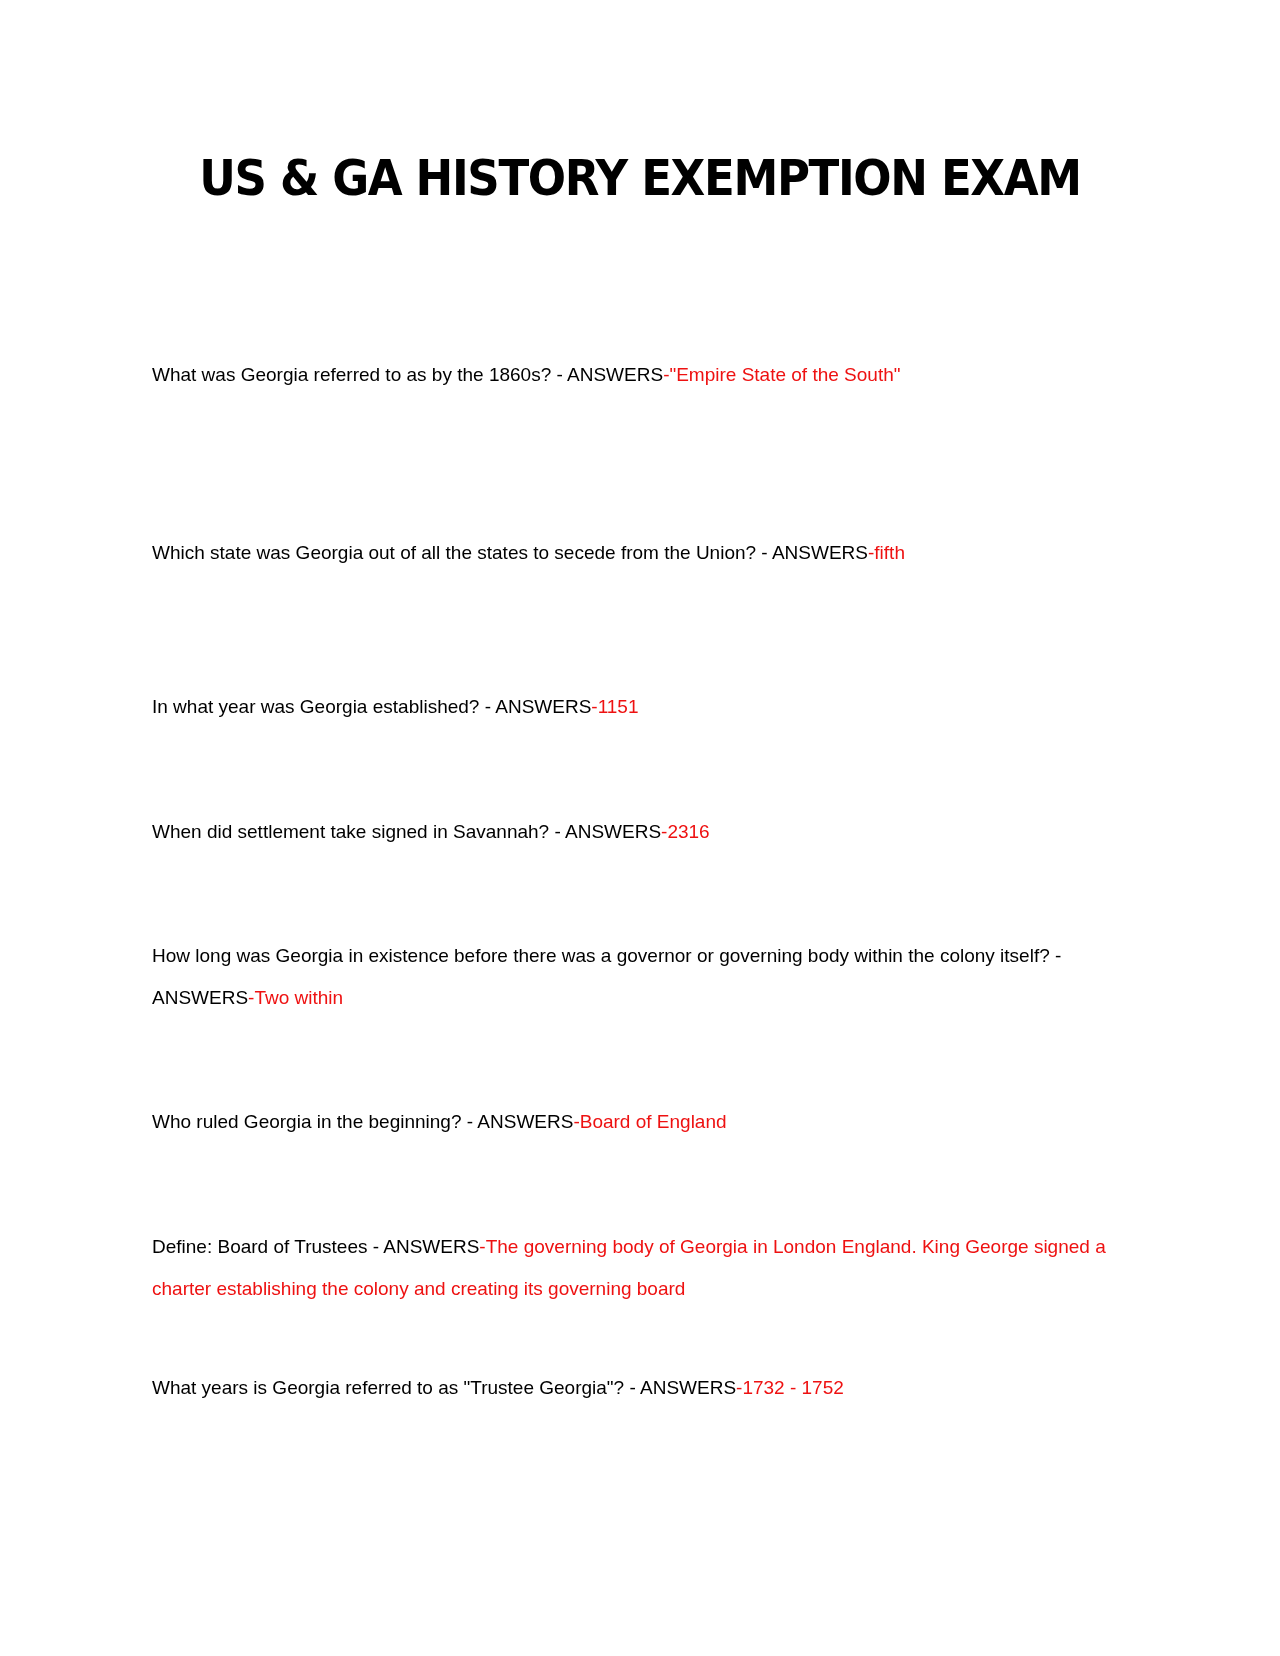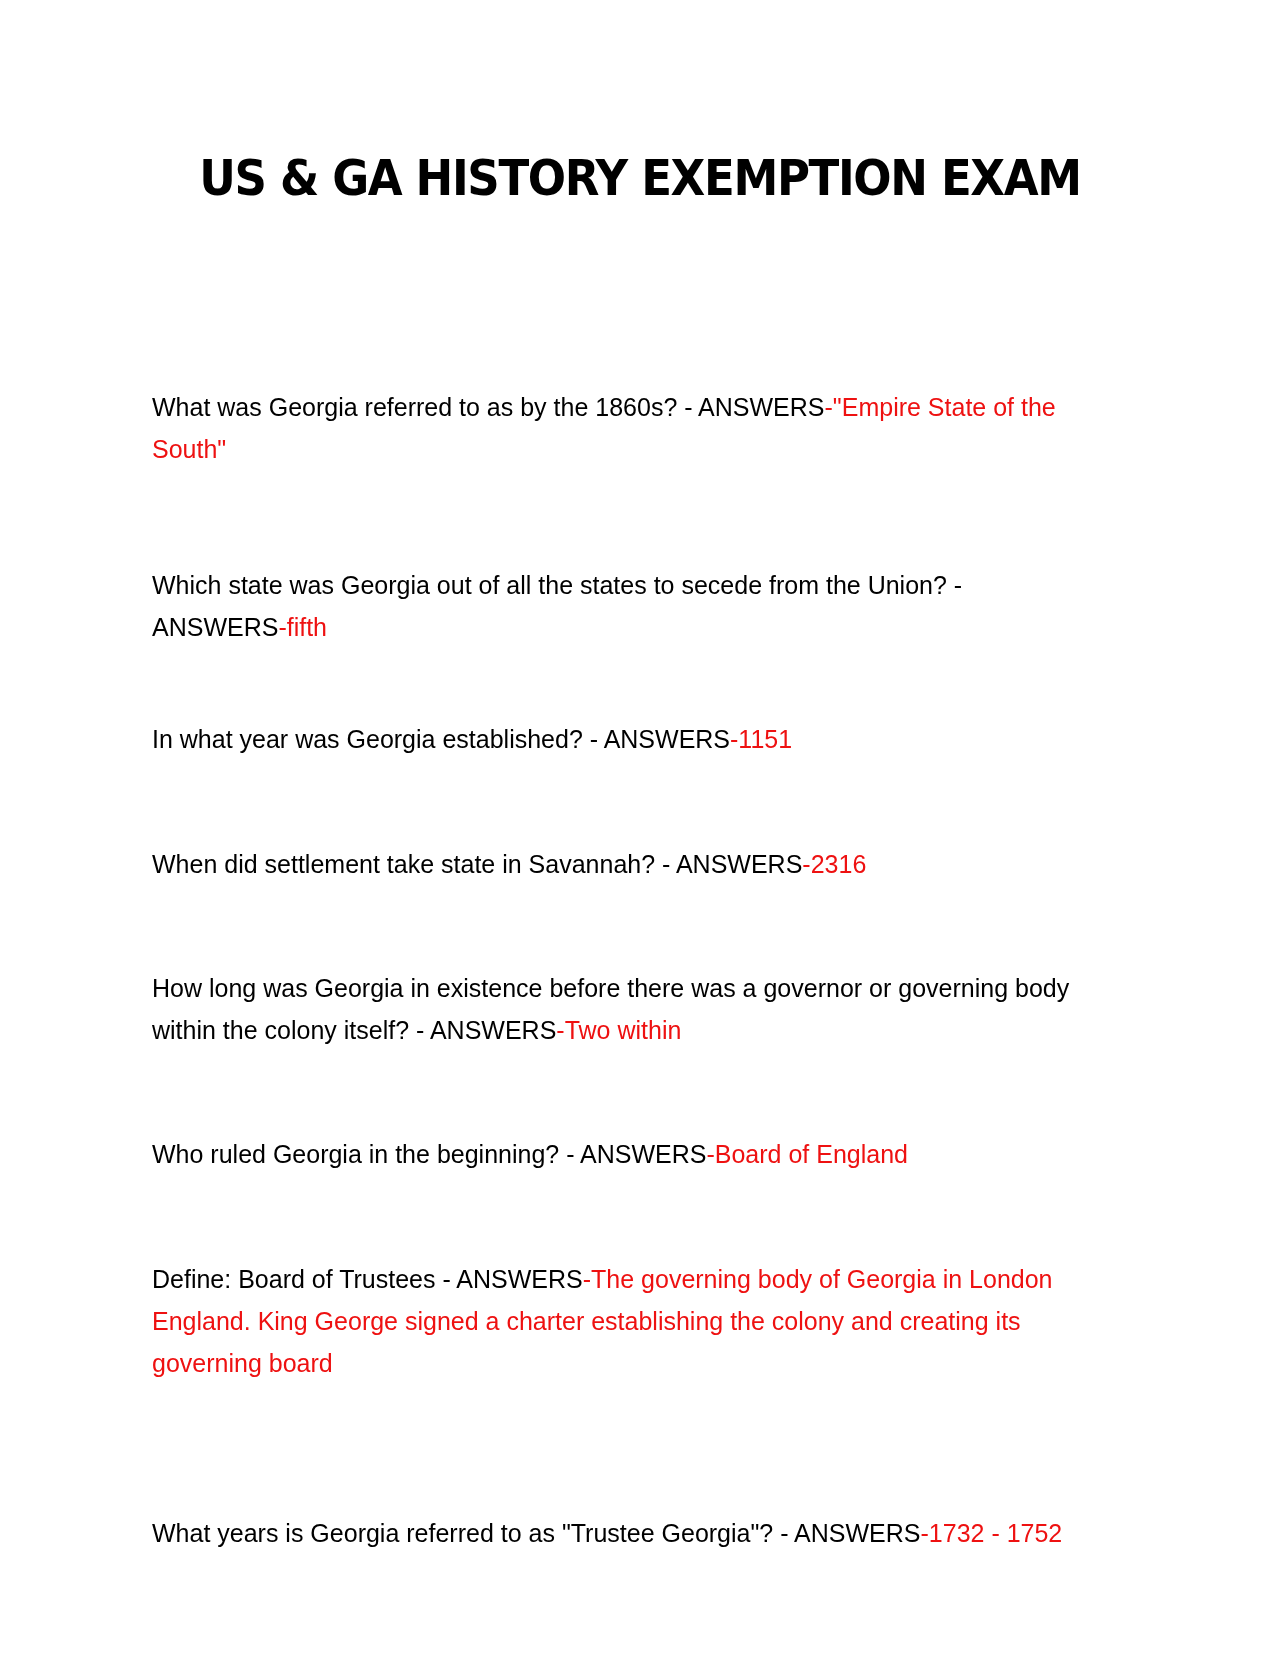--- a/index.html
+++ b/index.html
@@ -4,21 +4,21 @@
 <style>
   html, body { margin: 0; padding: 0; background: #ffffff; }
   body { width: 1280px; height: 1656px; position: relative; overflow: hidden; font-family: "Liberation Sans", sans-serif; }
   .title {
     position: absolute; left: 0; right: 0; top: 150px;
     text-align: center; font-family: "DejaVu Sans", sans-serif; font-weight: bold;
     font-size: 49px; letter-spacing: -1.5px; color: #000; transform: scaleX(0.92); transform-origin: center;
   }
   .qa {
     position: absolute; left: 152px; width: 970px;
-    font-size: 25px; line-height: 42px; color: #000; margin-top: 32px;
+    font-size: 19px; line-height: 42px; color: #000;
   }
   .ans { color: #ee1111; }
 </style>
 </head>
 <body>
 
 <div class="title">US &amp; GA HISTORY EXEMPTION EXAM</div>
 
 <div class="qa" style="top:354px;width:965px">
   <span>What was Georgia referred to as by the 1860s? - ANSWERS</span><span class="ans">-"Empire State of the South"</span>
@@ -26,30 +26,30 @@
 
 <div class="qa" style="top:532px;width:880px">
   <span>Which state was Georgia out of all the states to secede from the Union? - ANSWERS</span><span class="ans">-fifth</span>
 </div>
 
 <div class="qa" style="top:686px">
   <span>In what year was Georgia established? - ANSWERS</span><span class="ans">-1151</span>
 </div>
 
 <div class="qa" style="top:811px">
-  <span>When did settlement take state in Savannah? - ANSWERS</span><span class="ans">-2316</span>
+  <span>When did settlement take signed in Savannah? - ANSWERS</span><span class="ans">-2316</span>
 </div>
 
 <div class="qa" style="top:935px;width:925px">
   <span>How long was Georgia in existence before there was a governor or governing body within the colony itself? - ANSWERS</span><span class="ans">-Two within</span>
 </div>
 
 <div class="qa" style="top:1101px">
   <span>Who ruled Georgia in the beginning? - ANSWERS</span><span class="ans">-Board of England</span>
 </div>
 
 <div class="qa" style="top:1226px;width:960px">
   <span>Define: Board of Trustees - ANSWERS</span><span class="ans">-The governing body of Georgia in London England. King George signed a charter establishing the colony and creating its governing board</span>
 </div>
 
-<div class="qa" style="top:1480px">
+<div class="qa" style="top:1367px">
   <span>What years is Georgia referred to as "Trustee Georgia"? - ANSWERS</span><span class="ans">-1732 - 1752</span>
 </div>
 
 </body></html>

